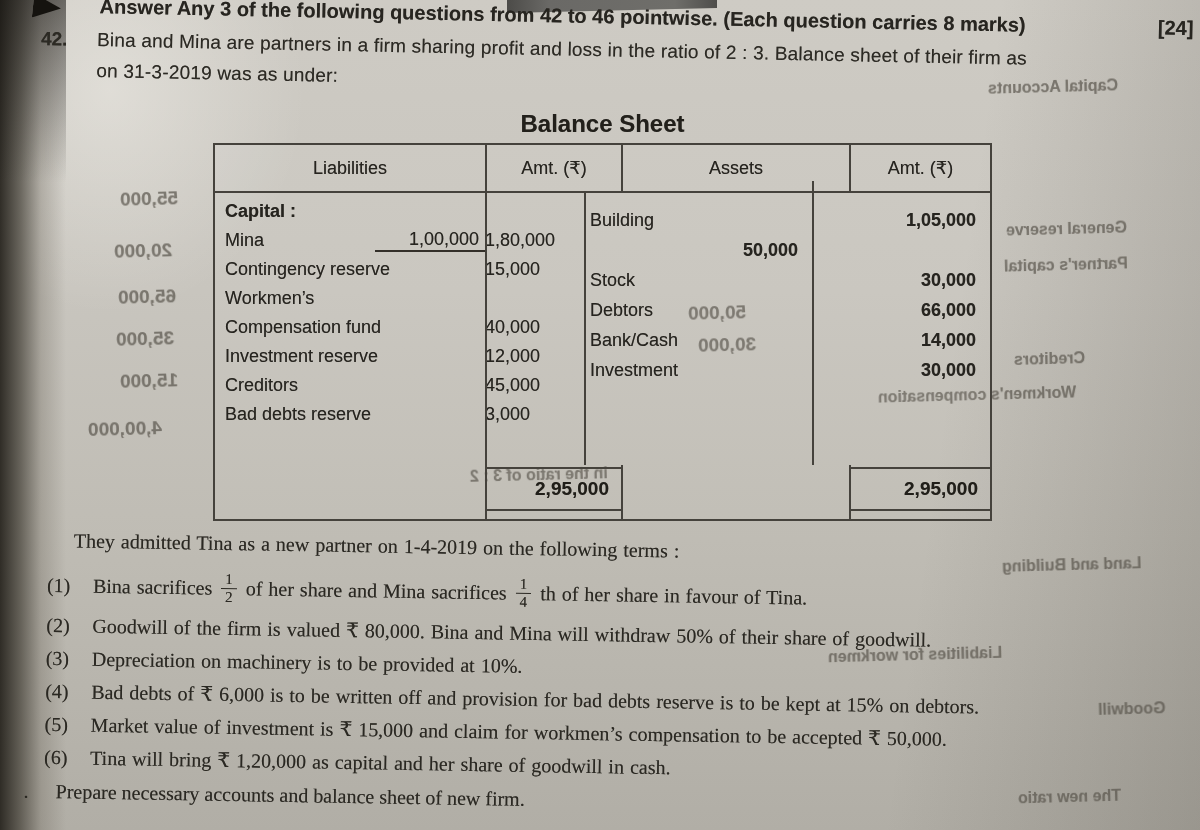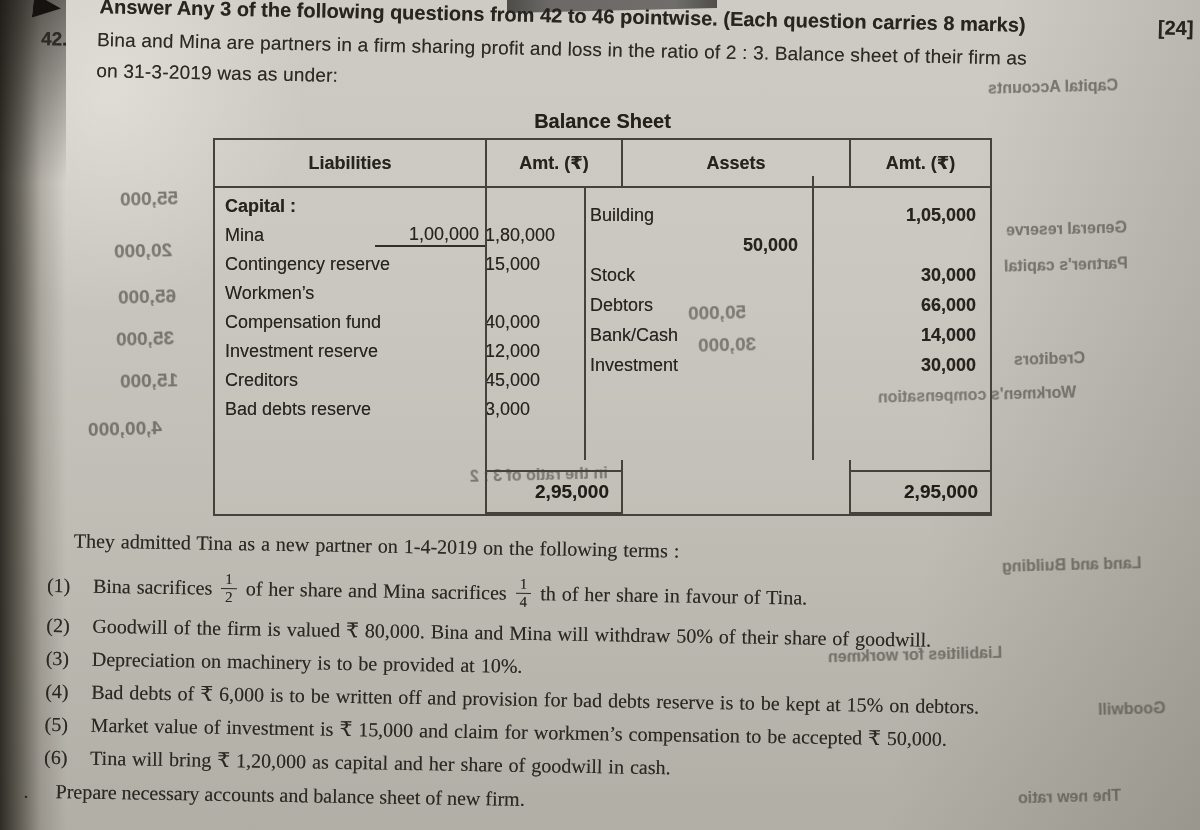--- a/index.html
+++ b/index.html
@@ -28,23 +28,23 @@
   .header-block{position:absolute;left:42px;top:-8px;width:1152px;transform:rotate(1.15deg);transform-origin:0 0;}
   .instr-row{display:flex;align-items:flex-start;padding-left:58px;font-size:20px;font-weight:bold;color:#272520;line-height:27px;}
   .marks{margin-left:auto;padding-left:12px;}
   .q-row{display:flex;margin-top:6px;font-size:19px;line-height:27px;color:#2c2a24;}
   .q-no{font-weight:bold;width:56px;flex:none;}
   .q-text{letter-spacing:0.2px;}
   .q-line2{margin-top:4px;}
 
   
   .table-block{position:absolute;left:213px;top:110px;width:779px;}
-  .bs-title{text-align:center;font-size:20px;font-weight:bold;color:#22201b;margin-bottom:5px;}
+  .bs-title{text-align:center;font-size:24px;font-weight:bold;color:#22201b;margin-bottom:5px;}
   .bs-table{border:2px solid #45423c;width:775px;background:rgba(255,255,255,0.04);font-size:18px;color:#26241f;}
-  .bs-head{display:flex;height:46px;border-bottom:2px solid #45423c;font-weight:bold;}
+  .bs-head{display:flex;height:46px;border-bottom:2px solid #45423c;font-weight:normal;}
   .bs-head > div{display:flex;align-items:center;justify-content:center;}
   .h-liab{width:270px;}
   .h-amt1{width:134px;border-left:2px solid #45423c;}
   .h-assets{width:226px;border-left:2px solid #45423c;}
   .h-amt2{flex:1;border-left:2px solid #45423c;}
   .bs-body{display:flex;height:272px;}
   .body-left{width:369px;position:relative;padding-top:4px;box-sizing:border-box;}
   .body-left::after{content:"";position:absolute;left:270px;top:-4px;bottom:0;width:2px;background:#45423c;}
   .l-row{display:grid;grid-template-columns:160px 110px 136px;height:29px;align-items:center;}
   .l-name{padding-left:10px;white-space:nowrap;font-weight:500;}
@@ -54,21 +54,21 @@
   .body-right{flex:1;border-left:2px solid #45423c;position:relative;padding-top:12px;box-sizing:border-box;}
   .body-right::after{content:"";position:absolute;left:226px;top:-12px;bottom:0;width:2px;background:#45423c;}
   .a-row{display:grid;grid-template-columns:226px 1fr;height:30px;align-items:center;}
   .a-name{padding-left:4px;font-weight:500;}
   .a-amt{text-align:right;padding-right:14px;font-weight:700;}
   .bs-total{display:flex;height:54px;}
   .t-c1{width:270px;}
   .t-c2{width:134px;border-left:2px solid #45423c;}
   .t-c3{width:226px;border-left:2px solid #45423c;}
   .t-c4{flex:1;border-left:2px solid #45423c;}
-  .total-box{border-top:2px solid #45423c;border-bottom:2px solid #45423c;height:40px;margin-top:10px;display:flex;align-items:center;justify-content:flex-end;padding-right:12px;font-weight:bold;font-size:19px;color:#201e19;}
+  .total-box{border-top:2px solid #45423c;border-bottom:2px solid #45423c;height:40px;margin-top:2px;display:flex;align-items:center;justify-content:flex-end;padding-right:12px;font-weight:bold;font-size:19px;color:#201e19;}
 
   
   .terms-block{position:absolute;left:48px;top:527px;width:1140px;transform:rotate(0.95deg);transform-origin:0 0;
     font-family:"Liberation Serif","DejaVu Serif",serif;font-size:20px;color:#2a2822;}
   .intro{margin-left:26px;line-height:26px;margin-bottom:9px;word-spacing:1px;}
   .term{display:flex;line-height:26px;margin-bottom:7px;word-spacing:1px;}
   .t-no{width:46px;flex:none;}
   .t-body{display:inline-flex;align-items:center;gap:9px;flex-wrap:wrap;}
   .term-frac{height:46px;align-items:center;margin-bottom:4px;}
   .term-frac .t-no{align-self:center;}

